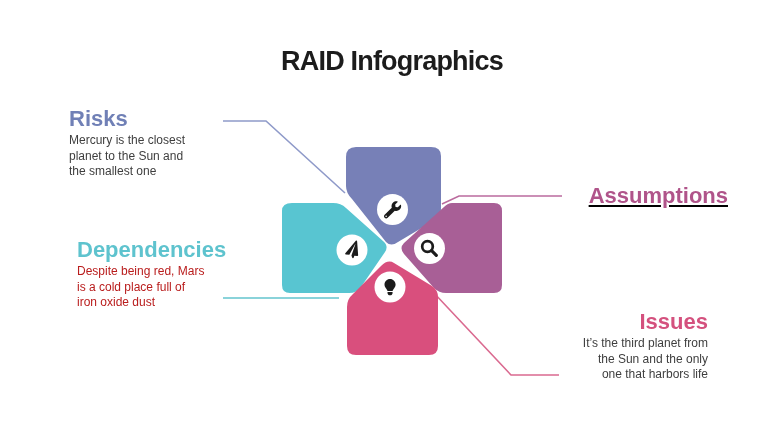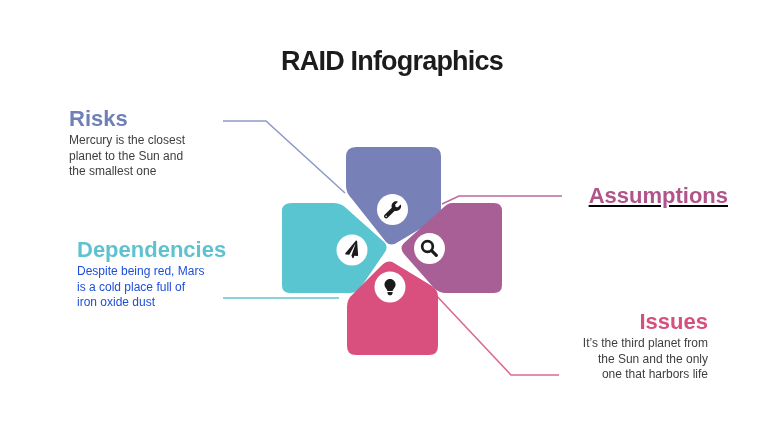--- a/index.html
+++ b/index.html
@@ -74,21 +74,21 @@
 
   <div class="label-block left" id="block-risks">
     <p class="label-title" style="color: rgb(112, 128, 182);">Risks</p>
     <p class="label-body" style="color: rgb(62, 62, 62);">Mercury is the closest
 planet to the Sun and
 the smallest one</p>
   </div>
 
   <div class="label-block left" id="block-dependencies">
     <p class="label-title" style="color: rgb(94, 195, 206);">Dependencies</p>
-    <p class="label-body" style="color: #1d4ed8;">Despite being red, Mars
+    <p class="label-body" style="color: #b91c1c;">Despite being red, Mars
 is a cold place full of
 iron oxide dust</p>
   </div>
 
   <div class="label-block right" id="block-assumptions">
     <p class="label-title" style="color: rgb(176, 84, 138);">Assumptions</p>
   </div>
 
   <div class="label-block right" id="block-issues">
     <p class="label-title" style="color: rgb(212, 81, 126);">Issues</p>

